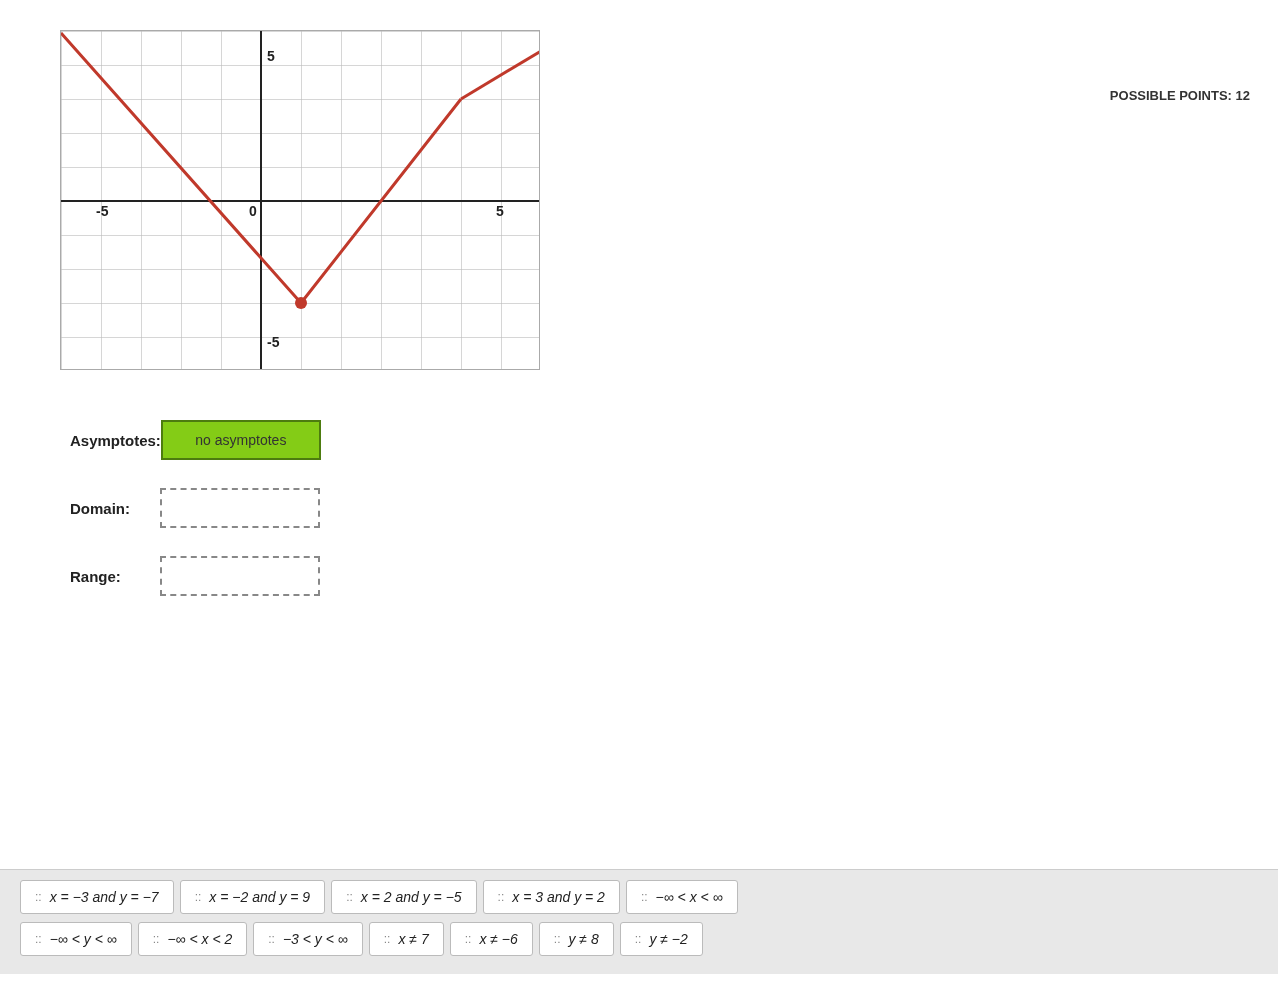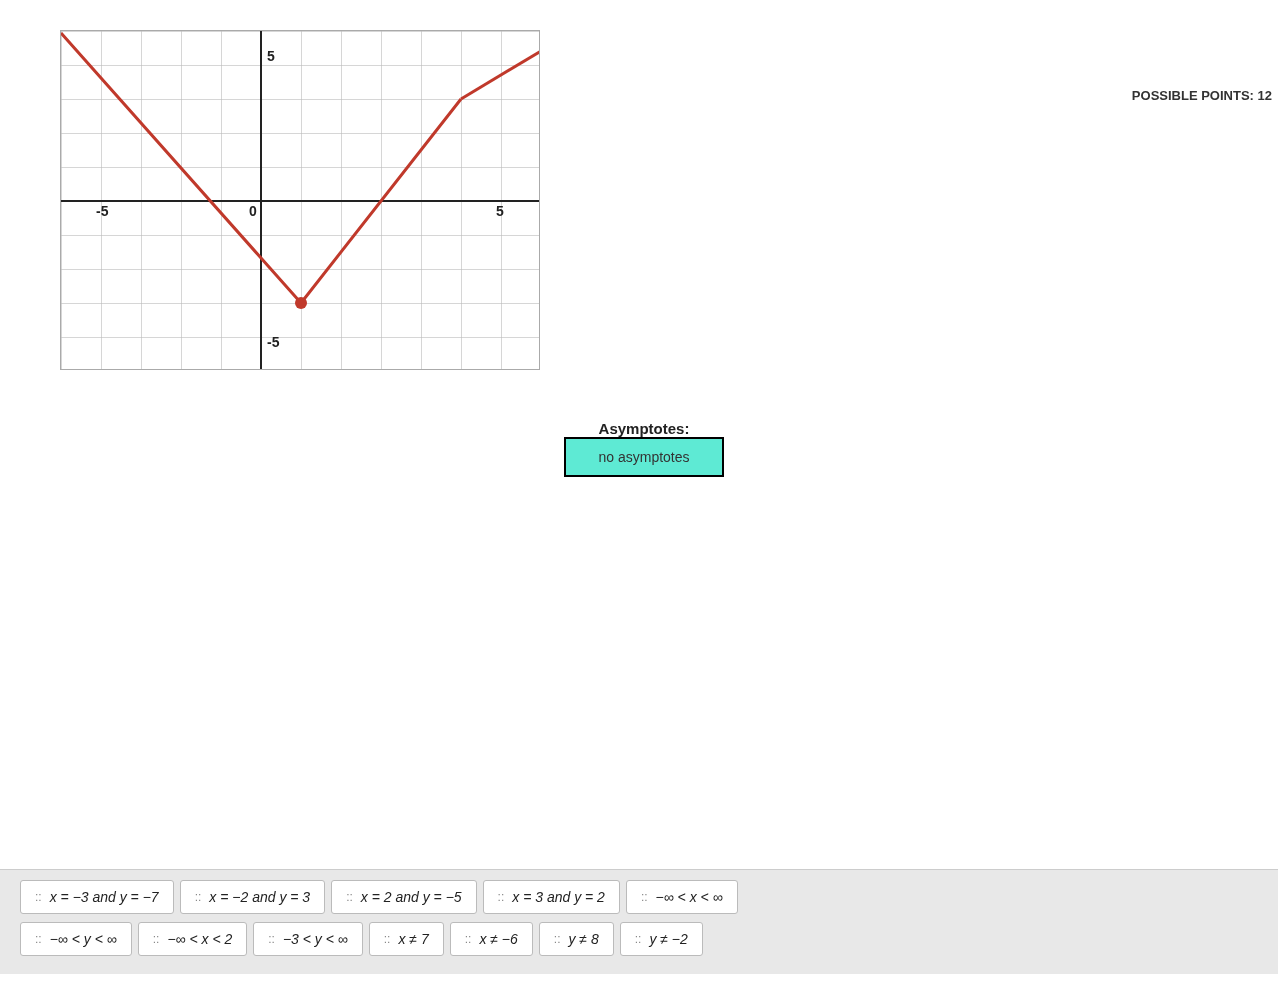--- a/index.html
+++ b/index.html
@@ -12,21 +12,21 @@
     }
     .page {
       background: #fff;
       width: 1278px;
       min-height: 994px;
       position: relative;
     }
     .possible-points {
       position: absolute;
       top: 88px;
-      right: 6px;
+      right: 28px;
       font-size: 13px;
       font-weight: bold;
       color: #333;
     }
     .main-content {
       padding: 30px 60px 20px 60px;
     }
     .graph-container {
       position: relative;
       width: 500px;
@@ -42,21 +42,20 @@
       overflow: hidden;
     }
     .info-section {
       margin-top: 10px;
       padding-left: 10px;
     }
     .info-row {
       display: flex;
       align-items: center;
       margin-bottom: 28px;
-      flex-direction: column;
     }
     .info-label {
       font-size: 15px;
       font-weight: bold;
       color: #222;
       min-width: 90px;
     }
     .info-box {
       border: 2px dashed #888;
       min-width: 160px;
@@ -64,22 +63,22 @@
       padding: 6px 10px;
       background: #fff;
       font-size: 14px;
       color: #333;
       display: flex;
       align-items: center;
       justify-content: center;
       text-align: center;
     }
     .info-box.filled {
-      border: 2px solid #000000;
-      background: #5eead4;
+      border: 2px solid #4d7c0f;
+      background: #84cc16;
     }
     
     .answer-bar {
       position: absolute;
       bottom: 20px;
       left: 0;
       right: 0;
       padding: 10px 20px;
       background: #e8e8e8;
       border-top: 1px solid #ccc;
@@ -159,33 +158,41 @@
       </div>
     </div>
 
     <div class="info-section">
 
       <div class="info-row">
         <span class="info-label">Asymptotes:</span>
         <div class="info-box filled">no asymptotes</div>
       </div>
 
-
+      <div class="info-row">
+        <span class="info-label">Domain:</span>
+        <div class="info-box"></div>
+      </div>
+
+      <div class="info-row">
+        <span class="info-label">Range:</span>
+        <div class="info-box"></div>
+      </div>
     </div>
   </div>
 
   <div class="answer-bar">
     <div class="answer-row" id="row1">
         <div class="answer-tile" draggable="true">
           <span class="drag-handle">::</span>
           <span class="math-text">x = −3 and y = −7</span>
         </div>
         <div class="answer-tile" draggable="true">
           <span class="drag-handle">::</span>
-          <span class="math-text">x = −2 and y = 3</span>
+          <span class="math-text">x = −2 and y = 9</span>
         </div>
         <div class="answer-tile" draggable="true">
           <span class="drag-handle">::</span>
           <span class="math-text">x = 2 and y = −5</span>
         </div>
         <div class="answer-tile" draggable="true">
           <span class="drag-handle">::</span>
           <span class="math-text">x = 3 and y = 2</span>
         </div>
         <div class="answer-tile" draggable="true">

